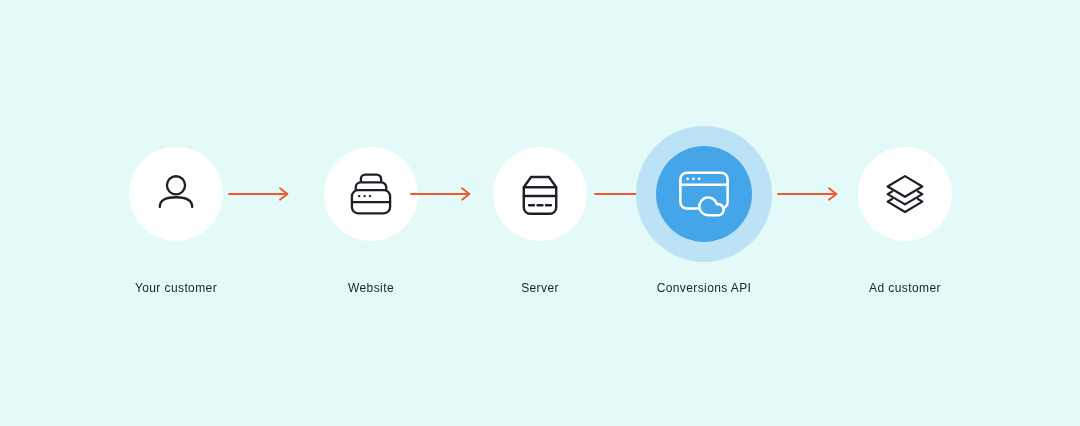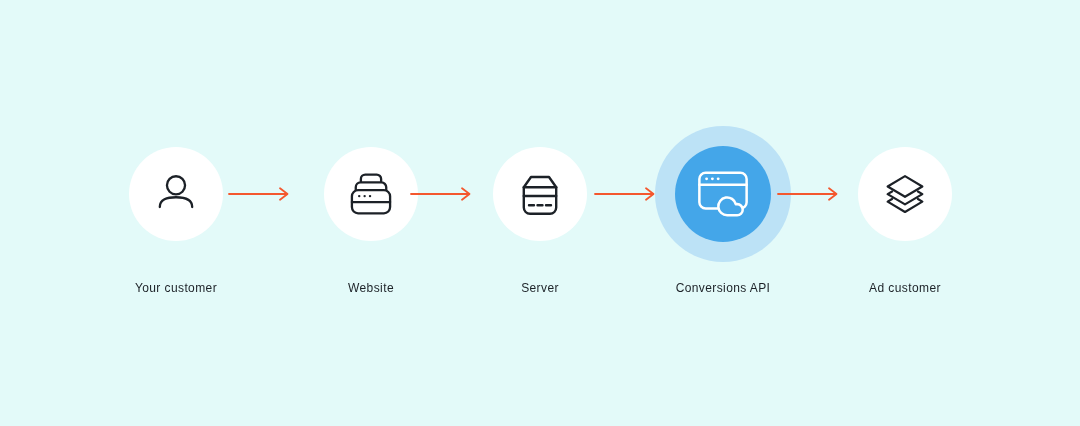--- a/index.html
+++ b/index.html
@@ -99,21 +99,21 @@
     <div class="label">Server</div>
   </div>
 
   <div class="arrow" style="left:594px">
     <svg class="arrow-svg" width="66" height="16" viewBox="0 0 66 16">
       <line x1="1" y1="8" x2="59" y2="8"></line>
       <polyline points="52,2.2 59.5,8 52,13.8"></polyline>
     </svg>
   </div>
 
-  <div class="node highlight" style="left:633px">
+  <div class="node highlight" style="left:614px">
     <div class="circle">
       <svg class="icon-api" width="58" height="54" viewBox="0 0 60 56">
         <rect x="5.5" y="6" width="49" height="37" rx="6.5"></rect>
         <line x1="5.5" y1="18.5" x2="54.5" y2="18.5"></line>
         <circle class="dot" cx="13" cy="12.3" r="1.5"></circle>
         <circle class="dot" cx="19" cy="12.3" r="1.5"></circle>
         <circle class="dot" cx="25" cy="12.3" r="1.5"></circle>
         <path class="cloud" transform="translate(24,27) scale(1.15)" stroke-width="2.26" d="M18,10 h-1.26 A8,8 0 1 0 9,20 h9 a5,5 0 0 0 0,-10 z"></path>
       </svg>
     </div>

